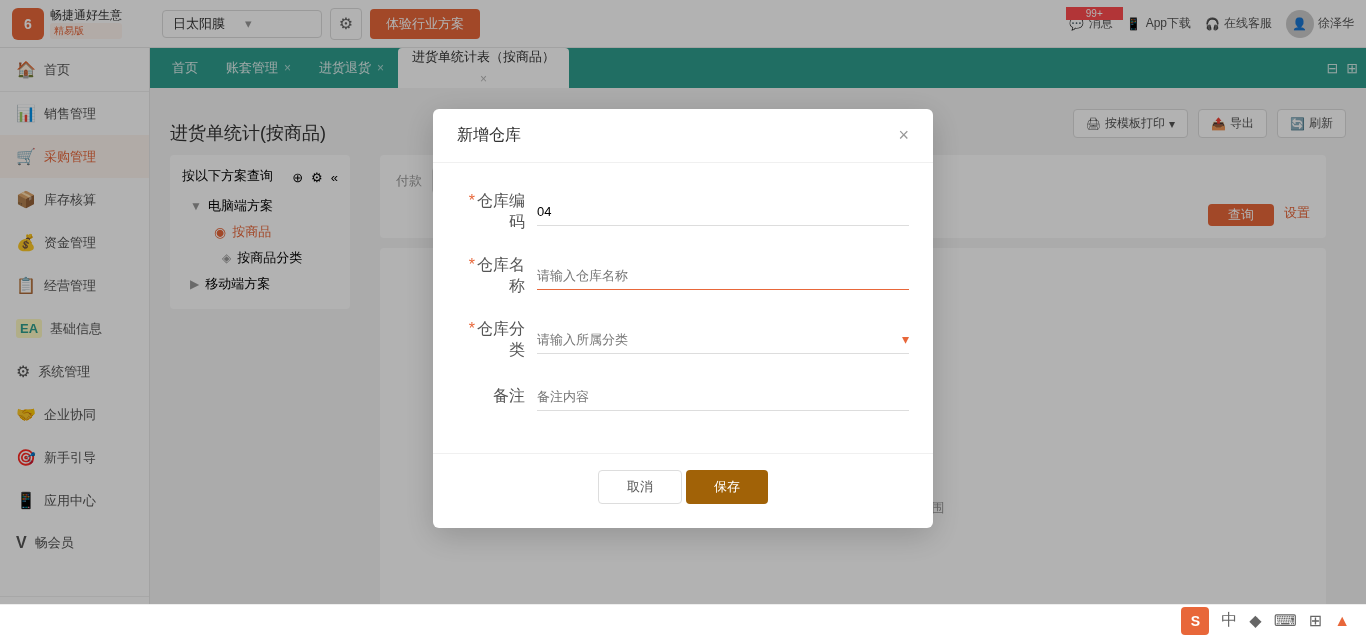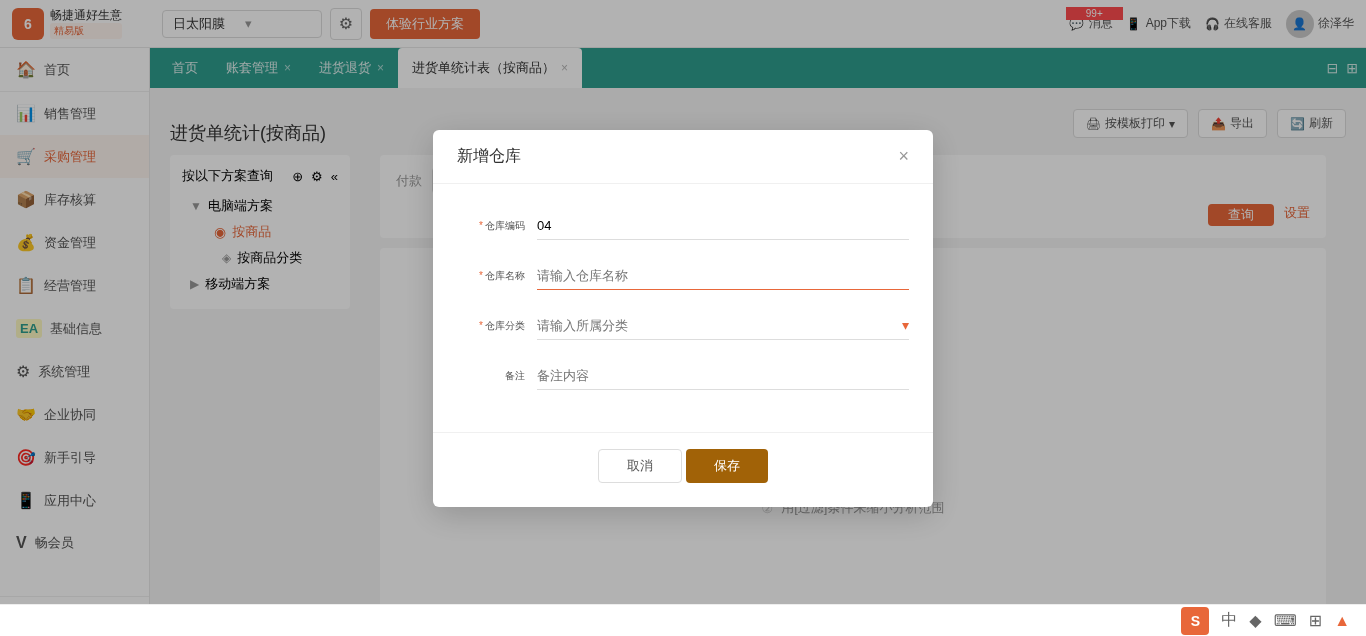--- a/index.html
+++ b/index.html
@@ -94,20 +94,21 @@
       height: 100%;
       cursor: pointer;
       color: rgba(255,255,255,0.85);
       font-size: 13px;
       position: relative;
     }
     .tab-item.active {
       background: #fff;
       color: #333;
       border-radius: 4px 4px 0 0;
+      flex-direction: column;
     }
     .tab-item .tab-close {
       font-size: 12px; color: inherit; opacity: 0.7;
     }
     .tab-right-btns {
       margin-left: auto;
       display: flex; align-items: center; gap: 8px;
     }
     .tab-ctrl-btn {
       color: rgba(255,255,255,0.8); font-size: 14px; cursor: pointer;
@@ -150,21 +151,21 @@
       background: #f5f5f5;
     }
     .page-title { font-size: 18px; color: #333; font-weight: 500; margin-top: 19px; }
     .page-actions { display: flex; align-items: center; gap: 10px; }
     .action-btn {
       display: flex; align-items: center; gap: 4px;
       padding: 5px 12px; border: 1px solid #ddd; border-radius: 4px;
       cursor: pointer; background: #fff; color: #555; font-size: 12px;
     }
     .filter-header {
-      display: flex; align-items: center; justify-content: space-between;
+      display: flex; align-items: flex-end; justify-content: space-between;
       margin-bottom: 8px;
     }
     .filter-icons { display: flex; gap: 8px; }
 
     .scheme-tree { margin-top: 8px; }
     .tree-node { display: flex; align-items: center; gap: 6px; padding: 4px 8px; cursor: pointer; }
     .tree-child { padding-left: 24px; }
     .tree-arrow { color: #999; font-size: 12px; }
 
     .content-panel {
@@ -215,21 +216,21 @@
     }
     .modal-title { font-size: 16px; color: #333; font-weight: 500; }
     .modal-close { cursor: pointer; color: #999; font-size: 18px; }
     .modal-body { padding: 28px 24px 20px; }
     .form-row {
       display: flex; align-items: center;
       margin-bottom: 22px;
     }
     .form-label {
       width: 80px; text-align: right;
-      color: #555; font-size: 10px;
+      color: #555; font-size: 16px;
       padding-right: 12px; flex-shrink: 0;
     }
     .form-label.required::before {
       content: "*";
       color: #e8673a;
       margin-right: 2px;
     }
     .form-control {
       flex: 1;
       border: none; border-bottom: 1px solid #ddd;

